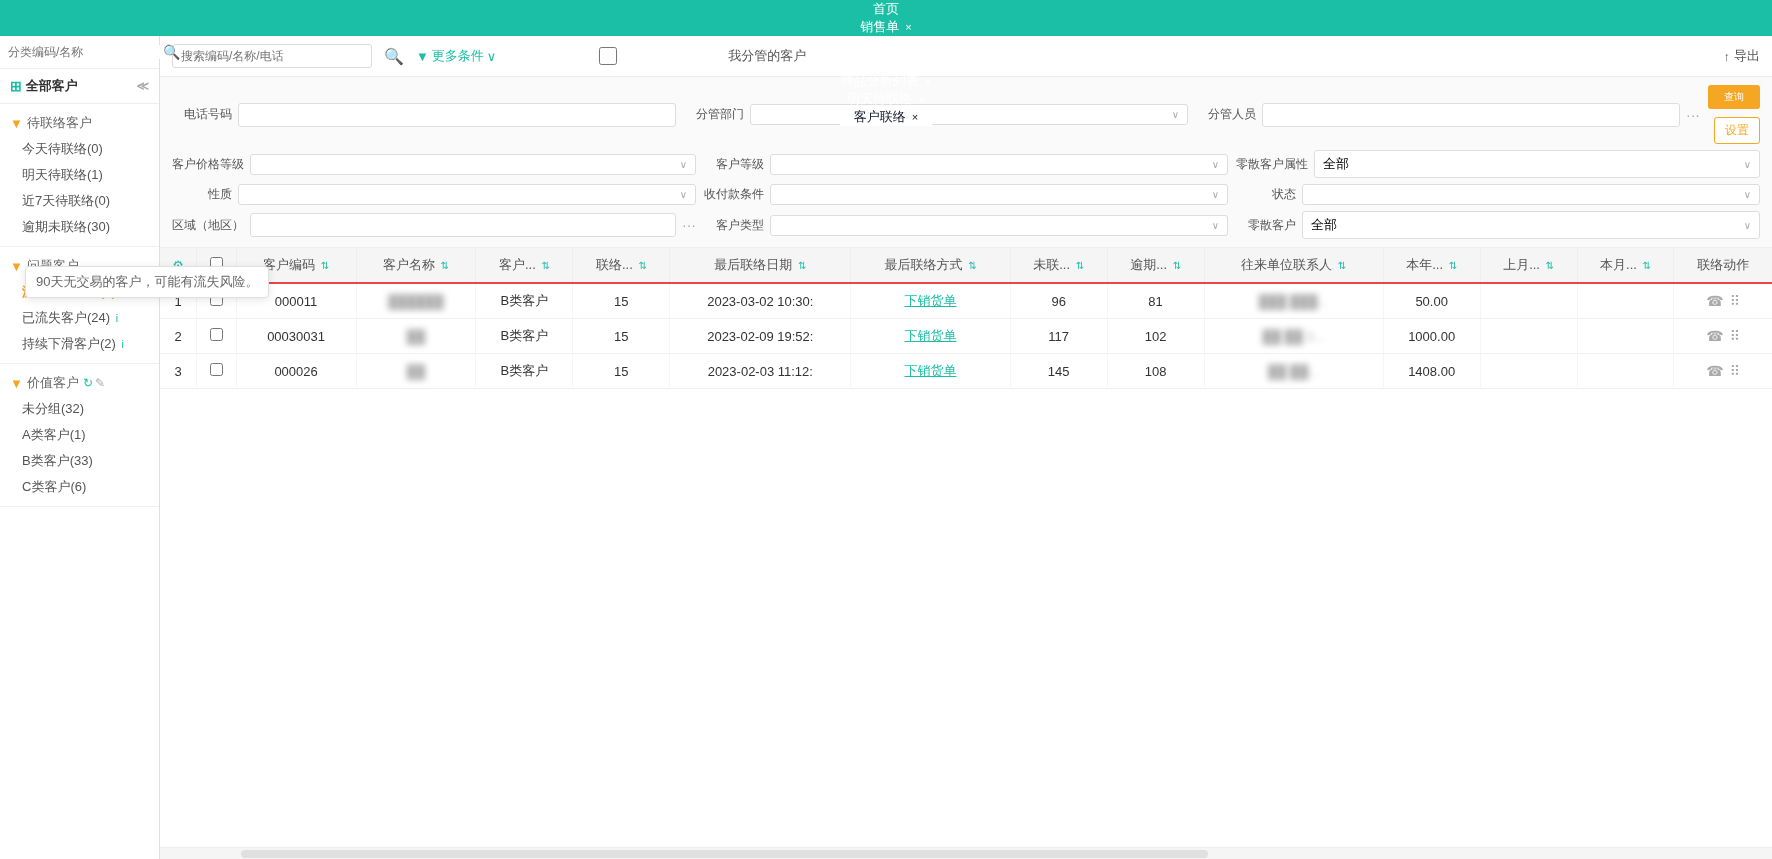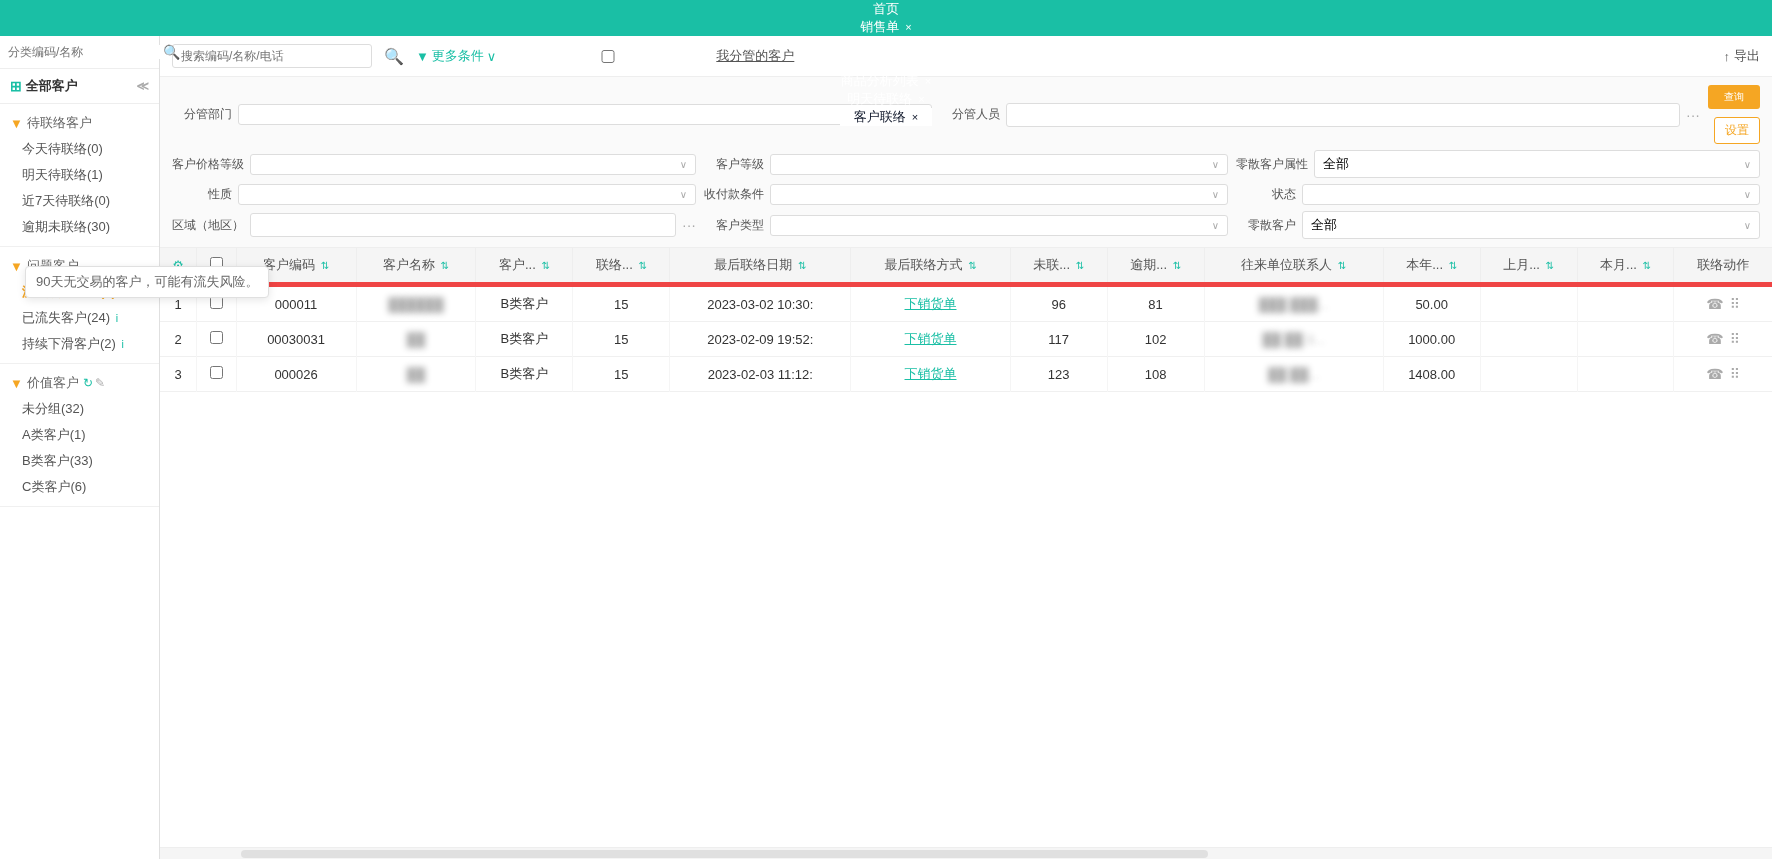--- a/index.html
+++ b/index.html
@@ -172,26 +172,24 @@
     .filter-bar .more-btn {
       display: flex;
       align-items: center;
       gap: 3px;
       color: #1abfa5;
       cursor: pointer;
       font-size: 12px;
     }
     .filter-bar .checkbox-label {
       display: flex;
-      align-items: center;
-      gap: 8px;
+      gap: 20px;
       font-size: 12px;
       color: #555;
       cursor: pointer;
-      text-decoration: underline;
     }
     .filter-bar .spacer { flex: 1; }
     .filter-bar .export-btn {
       display: flex;
       align-items: center;
       gap: 4px;
       color: #555;
       cursor: pointer;
       font-size: 12px;
     }
@@ -278,21 +276,21 @@
       flex: 1;
       overflow: auto;
     }
     table {
       width: 100%;
       border-collapse: collapse;
       font-size: 12px;
     }
     thead tr {
       background: #f5f5f5;
-      border-bottom: 5px solid #ef4444;
+      border-bottom: 2px solid #ef4444;
     }
     thead th {
       padding: 8px 6px;
       text-align: center;
       color: #555;
       font-weight: normal;
       white-space: nowrap;
       border-right: 1px solid #eee;
       position: relative;
     }
@@ -518,20 +516,24 @@
       <div class="spacer"></div>
       <div class="export-btn">
         <span>↑</span>
         <span>导出</span>
       </div>
     </div>
 
     <div class="advanced-filters">
 
       <div class="filter-row">
+        <div class="filter-item">
+          <span class="filter-label">电话号码</span>
+          <input class="filter-input" type="text" style="">
+        </div>
         <div class="filter-item">
           <span class="filter-label">分管部门</span>
           <div class="filter-select">
             <span></span>
             <span class="chevron">∨</span>
           </div>
         </div>
         <div class="filter-item">
           <span class="filter-label">分管人员</span>
           <input class="filter-input" type="text" style="">
@@ -727,21 +729,21 @@
 
           <tr>
             <td>3</td>
             <td><input type="checkbox" style=""></td>
             <td>000026</td>
             <td><span class="blurred">██</span></td>
             <td>B类客户</td>
             <td>15</td>
             <td>2023-02-03 11:12:</td>
             <td><span class="link-text">下销货单</span></td>
-            <td>123</td>
+            <td>145</td>
             <td>108</td>
             <td><span class="blurred">██ ██...</span></td>
             <td>1408.00</td>
             <td></td>
             <td></td>
             <td>
               <div class="action-icons">
                 <span class="action-icon">☎</span>
                 <span class="action-icon">⠿</span>
               </div>

